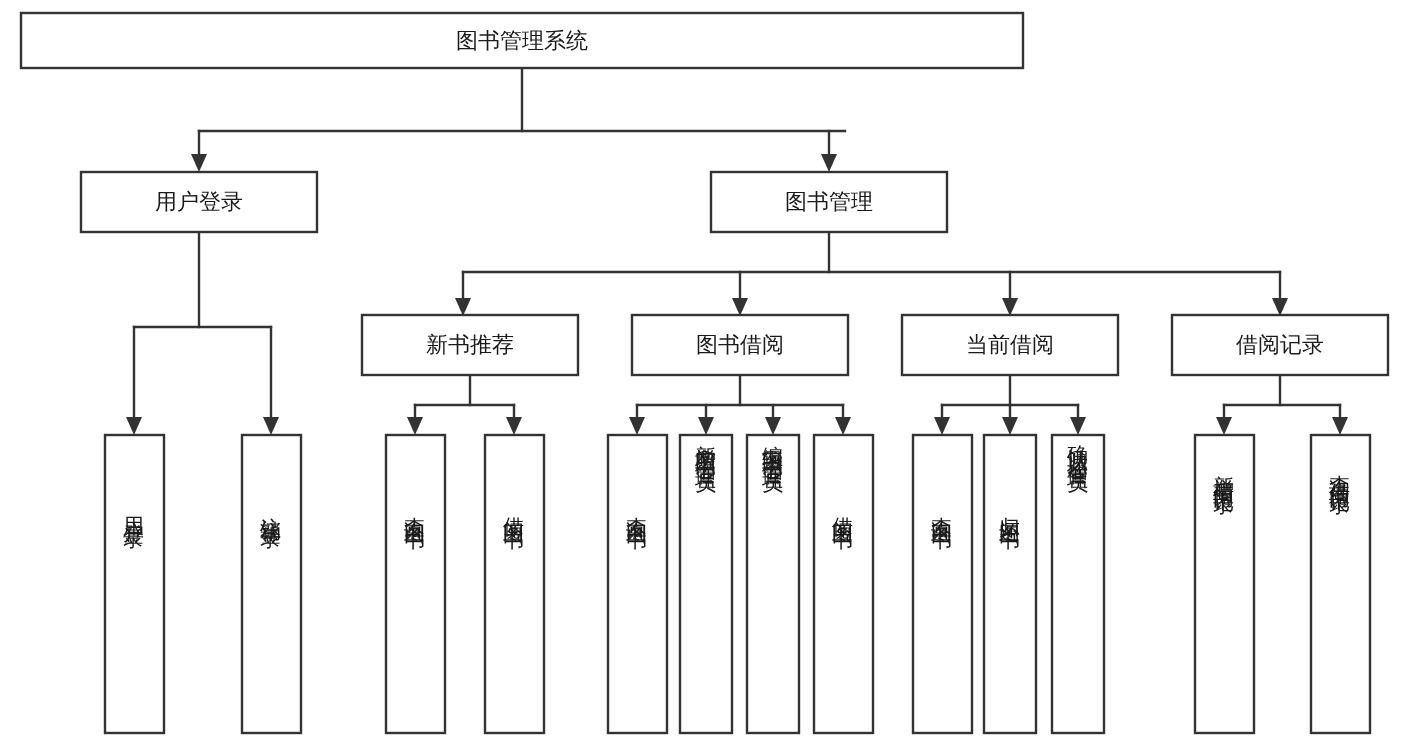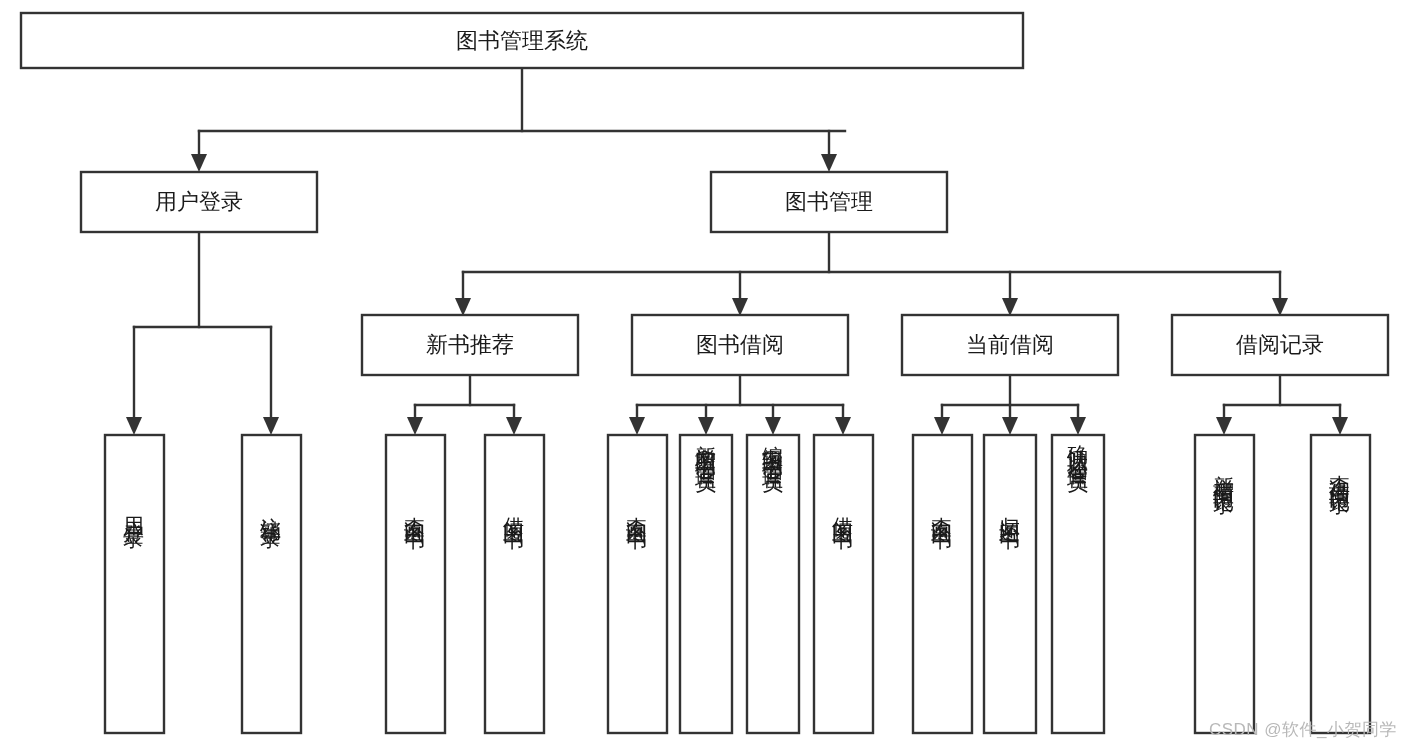--- a/index.html
+++ b/index.html
@@ -233,15 +233,14 @@
       <rect class="node-box" x="1195" y="435" width="59" height="298"></rect>
       <text class="node-label-vertical" x="1224" y="470">新增借阅记录</text>
     </g>
     <g>
       <rect class="node-box" x="1311" y="435" width="59" height="298"></rect>
       <text class="node-label-vertical" x="1340" y="470">查询借阅记录</text>
     </g>
 
   </svg>
 
-  <div class="watermark">CSDN @软件_小贺同学</div>
 
 </div>
 
 </body></html>

